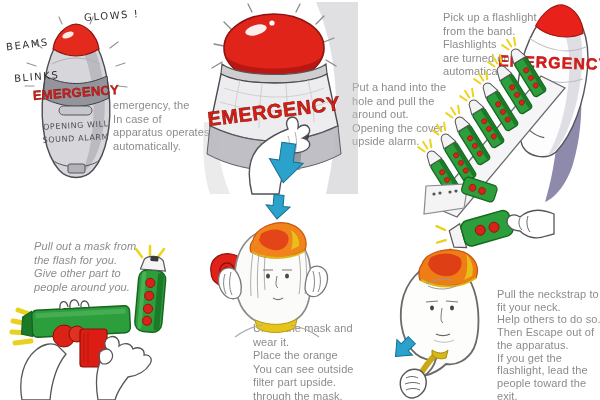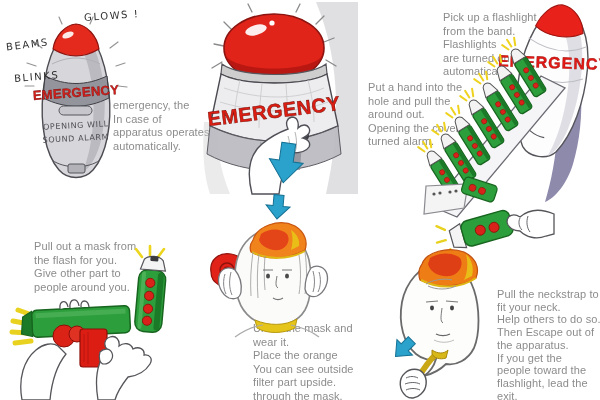--- a/index.html
+++ b/index.html
@@ -70,26 +70,26 @@
     <path d="M60,140 C70,148 90,148 102,140 L100,168 L64,168 Z" fill="#8e8e96" opacity="0.8"></path>
     <ellipse cx="97" cy="134" rx="12" ry="7" fill="#3c3c42"></ellipse>
     <path d="M52,192 C46,168 50,152 62,142 C70,135 80,130 88,127 C85,121 87,116 92,115 C97,115 99,120 98,126 C102,122 107,122 109,126 C111,130 108,134 103,136 C108,137 111,141 109,145 C106,150 98,151 92,151 C86,161 81,174 79,192 Z" fill="#ffffff" stroke="#505058" stroke-width="1.4"></path>
     <path d="M88,134 C90,140 90,146 88,150 M95,130 C97,138 97,145 95,150" stroke="#888" stroke-width="0.8" fill="none" opacity="0.8"></path>
   </svg>
 
   <svg class="illu" style="left:266px;top:141px;transform:rotate(8deg);" width="40" height="44" viewBox="0 0 40 44">
     <path d="M13,2 L27,2 L27,20 L37,20 L20,42 L3,20 L13,20 Z" fill="#2aa2cb" stroke="#156f92" stroke-width="1"></path>
   </svg>
 
-  <div class="cap" style="left:368px;top:81px;">
+  <div class="cap" style="left:352px;top:81px;">
     <div>Put a hand into the</div>
     <div>hole and pull the</div>
     <div>around out.</div>
     <div>Opening the cover</div>
-    <div>turned alarm.</div>
+    <div>upside alarm.</div>
   </div>
 
   <div class="cap" style="left:443px;top:11px;z-index:0;">
     <div>Pick up a flashlight</div>
     <div>from the band.</div>
     <div>Flashlights</div>
     <div>are turned on</div>
     <div>automatically.</div>
   </div>
 
@@ -170,21 +170,21 @@
           <rect x="3" y="-39" width="3.5" height="38" fill="#1b7a28"></rect>
           <circle cy="-10" r="2.6" fill="#d8221a" stroke="#8c0f08" stroke-width="0.5"></circle>
           <circle cy="-19" r="2.6" fill="#d8221a" stroke="#8c0f08" stroke-width="0.5"></circle>
           <circle cy="-28" r="2.6" fill="#d8221a" stroke="#8c0f08" stroke-width="0.5"></circle>
           <path d="M-7,-40 L-4,-50 C-2,-53 2,-53 4,-50 L7,-40 Z" fill="#f3f3f3" stroke="#555" stroke-width="1"></path>
           <path d="M-4,-55 L-7,-62 M0,-56 L0,-64 M4,-55 L7,-62" stroke="#eed21e" stroke-width="2" fill="none" stroke-linecap="round"></path>
         </g>
     </g>
   </svg>
 
-  <div class="cap" style="left:34px;top:240px;">
+  <div class="cap" style="left:34px;top:240px;font-style:italic;">
     <div>Pull out a mask from</div>
     <div>the flash for you.</div>
     <div>Give other part to</div>
     <div>people around you.</div>
   </div>
 
   <svg class="illu" style="left:128px;top:246px;" width="46" height="94" viewBox="0 0 46 94">
     <path d="M14,11 L8,3 M22,9 L22,0 M30,11 L36,3" stroke="#ecd51c" stroke-width="2.6" stroke-linecap="round"></path>
     <g transform="rotate(5 23 52)">
       <rect x="9" y="24" width="27" height="62" rx="9" fill="#2d9e3c" stroke="#17651f" stroke-width="1.5"></rect>
@@ -303,18 +303,18 @@
     </g>
   </svg>
 
   <div class="cap tight" style="left:497px;top:288px;">
     <div>Pull the neckstrap to</div>
     <div>fit your neck.</div>
     <div>Help others to do so.</div>
     <div>Then Escape out of</div>
     <div>the apparatus.</div>
     <div>If you get the</div>
+    <div>flashlight, lead the</div>
     <div>people toward the</div>
-    <div>flashlight, lead the</div>
     <div>exit.</div>
   </div>
 
 </div>
 
 </body></html>

